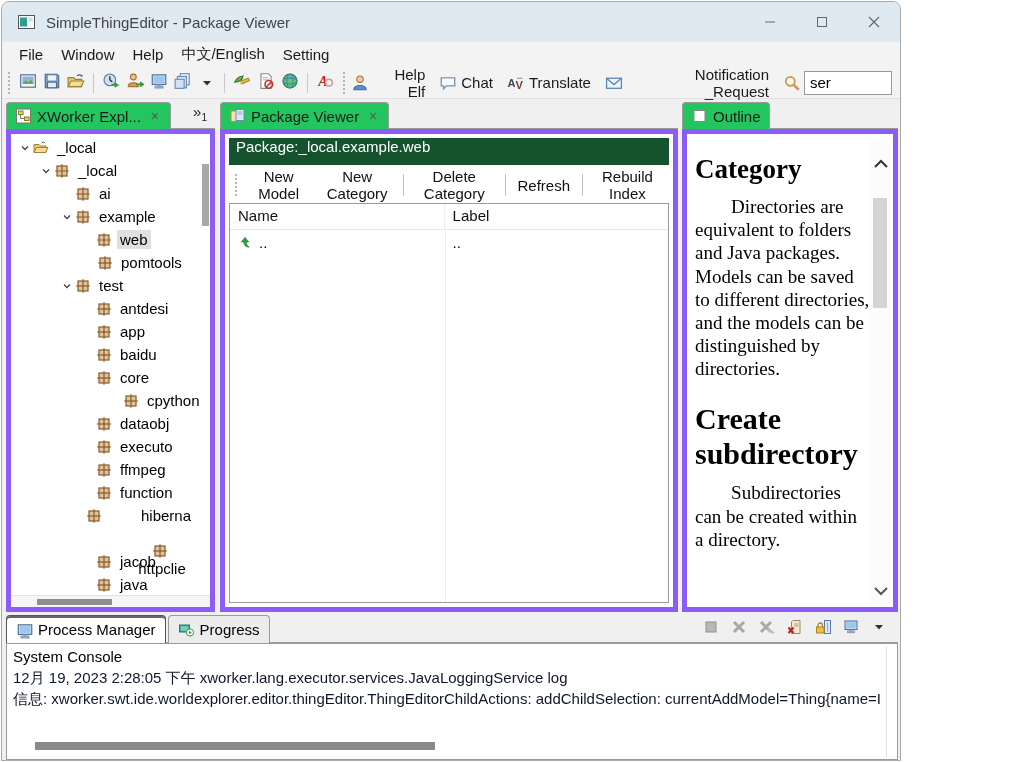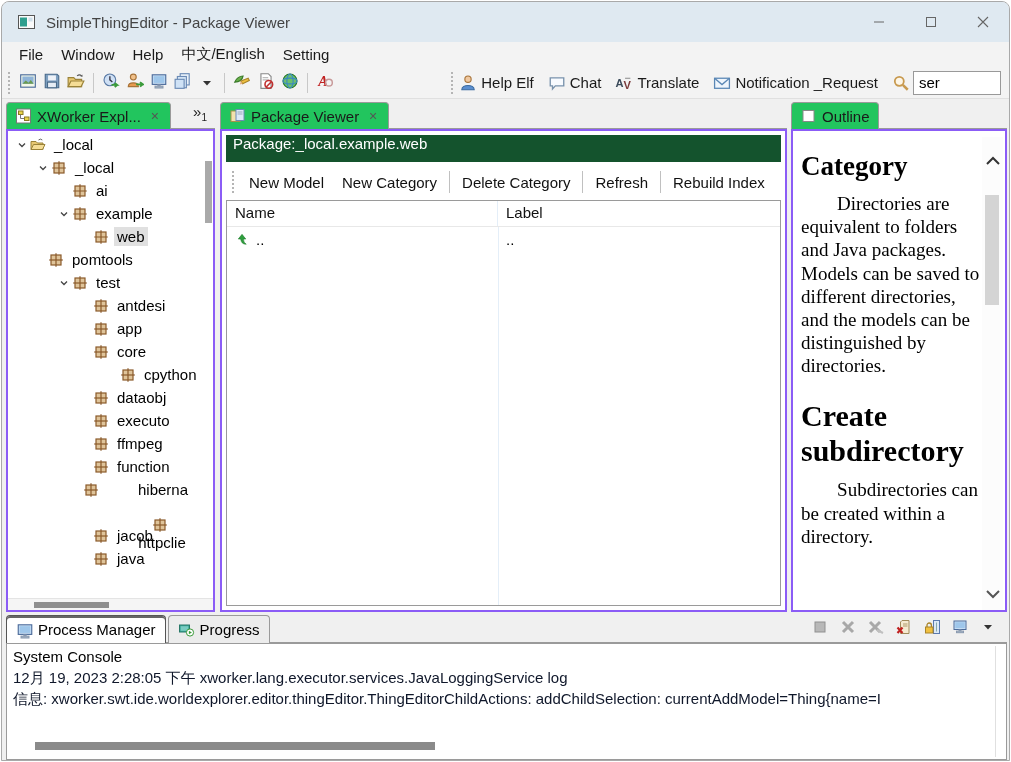--- a/index.html
+++ b/index.html
@@ -1,18 +1,18 @@
 <!DOCTYPE html>
 <html><head>
 <meta charset="utf-8">
 <style>
   * { box-sizing: border-box; margin: 0; padding: 0; }
   html,body { background:#fff; font-family:"Liberation Sans", sans-serif; }
   .window{
-    position:relative; width:1009px; height:760px; margin:1px;
+    position:relative; width:900px; height:760px; margin:1px;
     background:#f0f0f0; border:1px solid #a9a9a9;
     border-radius:8px 8px 0 0; overflow:hidden;
     display:flex; flex-direction:column;
   }
   
   .titlebar{ height:40px; background:#dfe9f1; display:flex; align-items:center; flex:none; }
   .app-icon{ width:18px; height:16px; margin:0 10px 0 16px; flex:none; }
   .title-text{ font-size:15px; color:#444; }
   .win-controls{ margin-left:auto; display:flex; height:100%; }
   .win-btn{ width:52px; height:100%; display:flex; align-items:center; justify-content:center; color:#666; font-size:15px; }
@@ -43,21 +43,21 @@
   .tabstrip{ height:28px; display:flex; align-items:flex-end; flex:none; position:relative; }
   .tab{ height:27px; display:flex; align-items:center; padding:0 8px; font-size:15px; color:#1a1a1a;
         border:1px solid #9a9a9a; border-bottom:none; border-radius:4px 4px 0 0; background:#ececec; margin-right:2px; position:relative; z-index:2;}
   .tab.active{ background:#22c55e; }
   .tab .t-ic{ width:17px; height:16px; margin-right:5px; flex:none; }
   .tab .t-close{ margin-left:7px; color:#555; font-size:14px; width:14px; text-align:center; }
   .tabstrip .strip-rest{ position:absolute; left:0; right:0; bottom:0; height:1px; background:#9a9a9a; z-index:1; }
   .more-tabs{ margin-left:auto; font-size:15px; color:#222; padding:0 8px 4px 0; align-self:center; }
   .more-tabs sub{ font-size:10px; }
   
-  .panel-body{ flex:1; background:#fff; border:2px solid #8b5cf6; min-height:0; position:relative; overflow:hidden; display:flex; flex-direction:column; }
+  .panel-body{ flex:1; background:#fff; border:5px solid #8b5cf6; min-height:0; position:relative; overflow:hidden; display:flex; flex-direction:column; }
   
   .tree{ flex:1; overflow:hidden; padding-top:2px; position:relative; }
   .tree-row{ height:23px; display:flex; align-items:center; font-size:15px; white-space:nowrap; }
   .tree-row .chev{ width:16px; height:16px; flex:none; display:flex; align-items:center; justify-content:center; }
   .tree-row .t-ic{ width:16px; height:16px; flex:none; margin-right:5px; }
   .tree-row .lbl{ padding:1px 3px; }
   .tree-row.selected .lbl{ background:#e0e0e0; }
   .tree-vscroll{ position:absolute; top:2px; right:1px; width:9px; bottom:14px; }
   .tree-vthumb{ position:absolute; top:28px; right:0; width:7px; height:62px; background:#a9a9a9; }
   .tree-hscroll{ height:12px; flex:none; background:#f5f5f5; position:relative; border-top:1px solid #e4e4e4; }
@@ -358,21 +358,21 @@
             </div>
             <div class="tree-row selected" style="padding-left: 69px;">
               <span class="chev"></span>
               <span class="t-ic"><svg width="16" height="16" viewBox="0 0 16 16">
                   <rect x="3" y="3" width="10" height="10" fill="#dfc49a" stroke="#8a5a2a" stroke-width="1.2"></rect>
                   <line x1="8" y1="1.2" x2="8" y2="14.8" stroke="#8a5a2a" stroke-width="1.2"></line>
                   <line x1="1.2" y1="8" x2="14.8" y2="8" stroke="#8a5a2a" stroke-width="1.2"></line>
                 </svg></span>
               <span class="lbl">web</span>
             </div>
-            <div class="tree-row" style="padding-left: 24px;">
+            <div class="tree-row" style="padding-left: 70px;">
               <span class="chev"></span>
               <span class="t-ic"><svg width="16" height="16" viewBox="0 0 16 16">
                   <rect x="3" y="3" width="10" height="10" fill="#dfc49a" stroke="#8a5a2a" stroke-width="1.2"></rect>
                   <line x1="8" y1="1.2" x2="8" y2="14.8" stroke="#8a5a2a" stroke-width="1.2"></line>
                   <line x1="1.2" y1="8" x2="14.8" y2="8" stroke="#8a5a2a" stroke-width="1.2"></line>
                 </svg></span>
               <span class="lbl">pomtools</span>
             </div>
             <div class="tree-row" style="padding-left: 48px;">
               <span class="chev">
@@ -397,20 +397,29 @@
               <span class="lbl">antdesi</span>
             </div>
             <div class="tree-row" style="padding-left: 69px;">
               <span class="chev"></span>
               <span class="t-ic"><svg width="16" height="16" viewBox="0 0 16 16">
                   <rect x="3" y="3" width="10" height="10" fill="#dfc49a" stroke="#8a5a2a" stroke-width="1.2"></rect>
                   <line x1="8" y1="1.2" x2="8" y2="14.8" stroke="#8a5a2a" stroke-width="1.2"></line>
                   <line x1="1.2" y1="8" x2="14.8" y2="8" stroke="#8a5a2a" stroke-width="1.2"></line>
                 </svg></span>
               <span class="lbl">app</span>
+            </div>
+            <div class="tree-row" style="padding-left: 69px;">
+              <span class="chev"></span>
+              <span class="t-ic"><svg width="16" height="16" viewBox="0 0 16 16">
+                  <rect x="3" y="3" width="10" height="10" fill="#dfc49a" stroke="#8a5a2a" stroke-width="1.2"></rect>
+                  <line x1="8" y1="1.2" x2="8" y2="14.8" stroke="#8a5a2a" stroke-width="1.2"></line>
+                  <line x1="1.2" y1="8" x2="14.8" y2="8" stroke="#8a5a2a" stroke-width="1.2"></line>
+                </svg></span>
+              <span class="lbl">baidu</span>
             </div>
             <div class="tree-row" style="padding-left: 69px;">
               <span class="chev"></span>
               <span class="t-ic"><svg width="16" height="16" viewBox="0 0 16 16">
                   <rect x="3" y="3" width="10" height="10" fill="#dfc49a" stroke="#8a5a2a" stroke-width="1.2"></rect>
                   <line x1="8" y1="1.2" x2="8" y2="14.8" stroke="#8a5a2a" stroke-width="1.2"></line>
                   <line x1="1.2" y1="8" x2="14.8" y2="8" stroke="#8a5a2a" stroke-width="1.2"></line>
                 </svg></span>
               <span class="lbl">core</span>
             </div>

